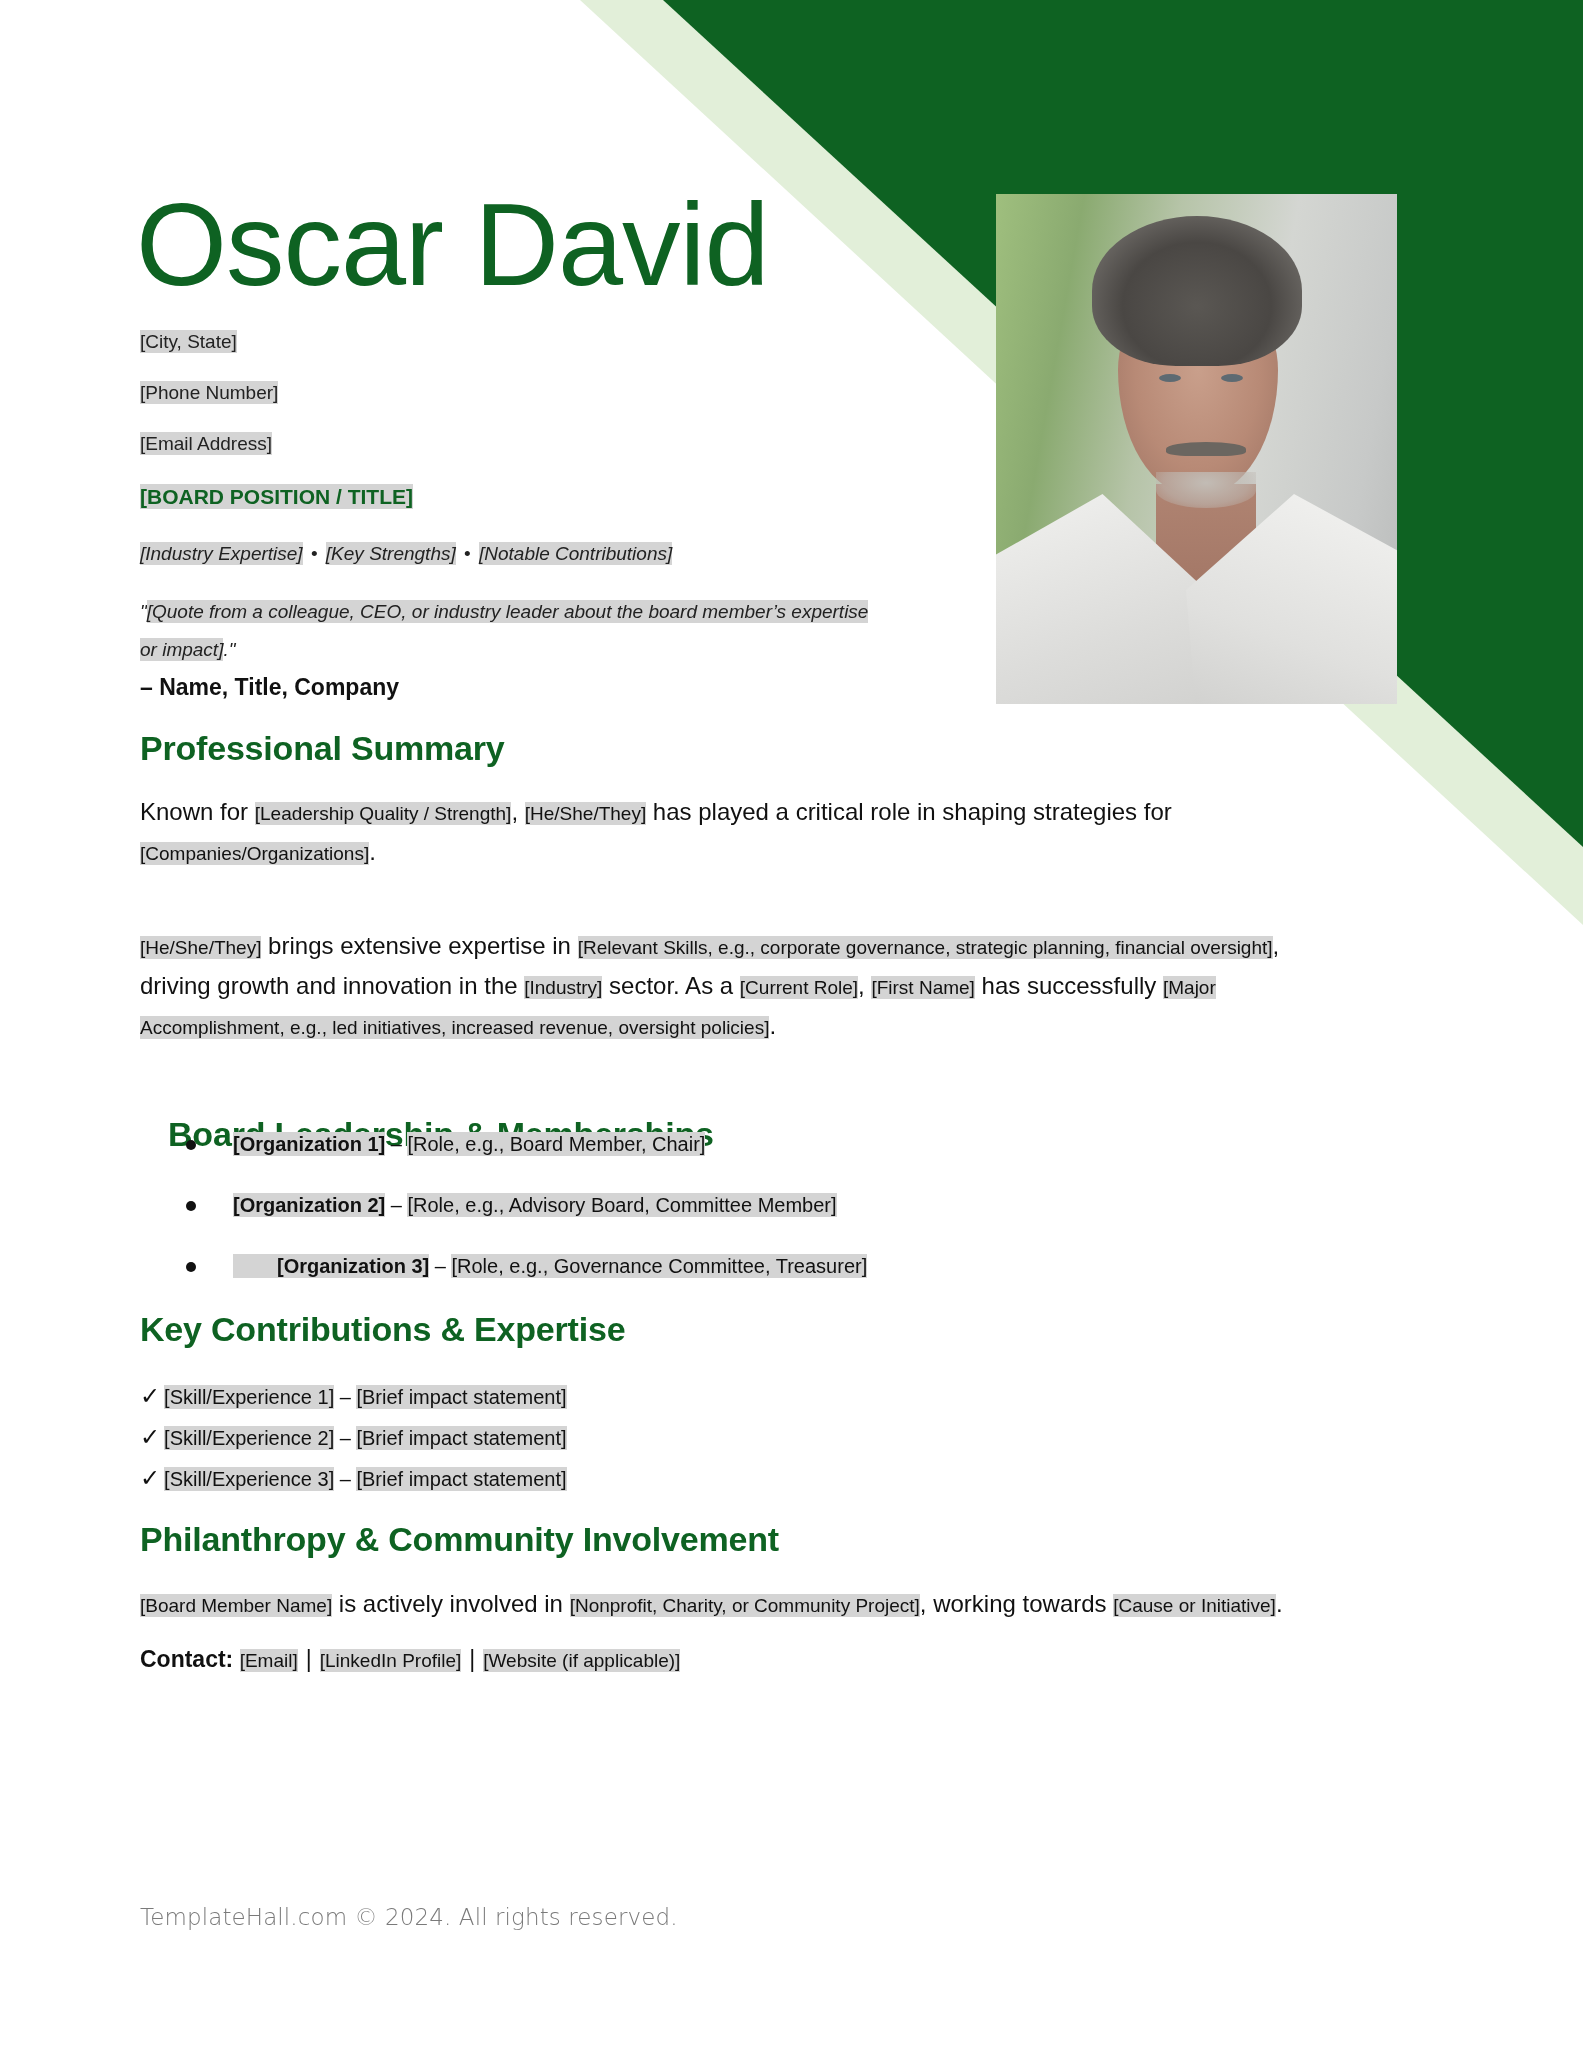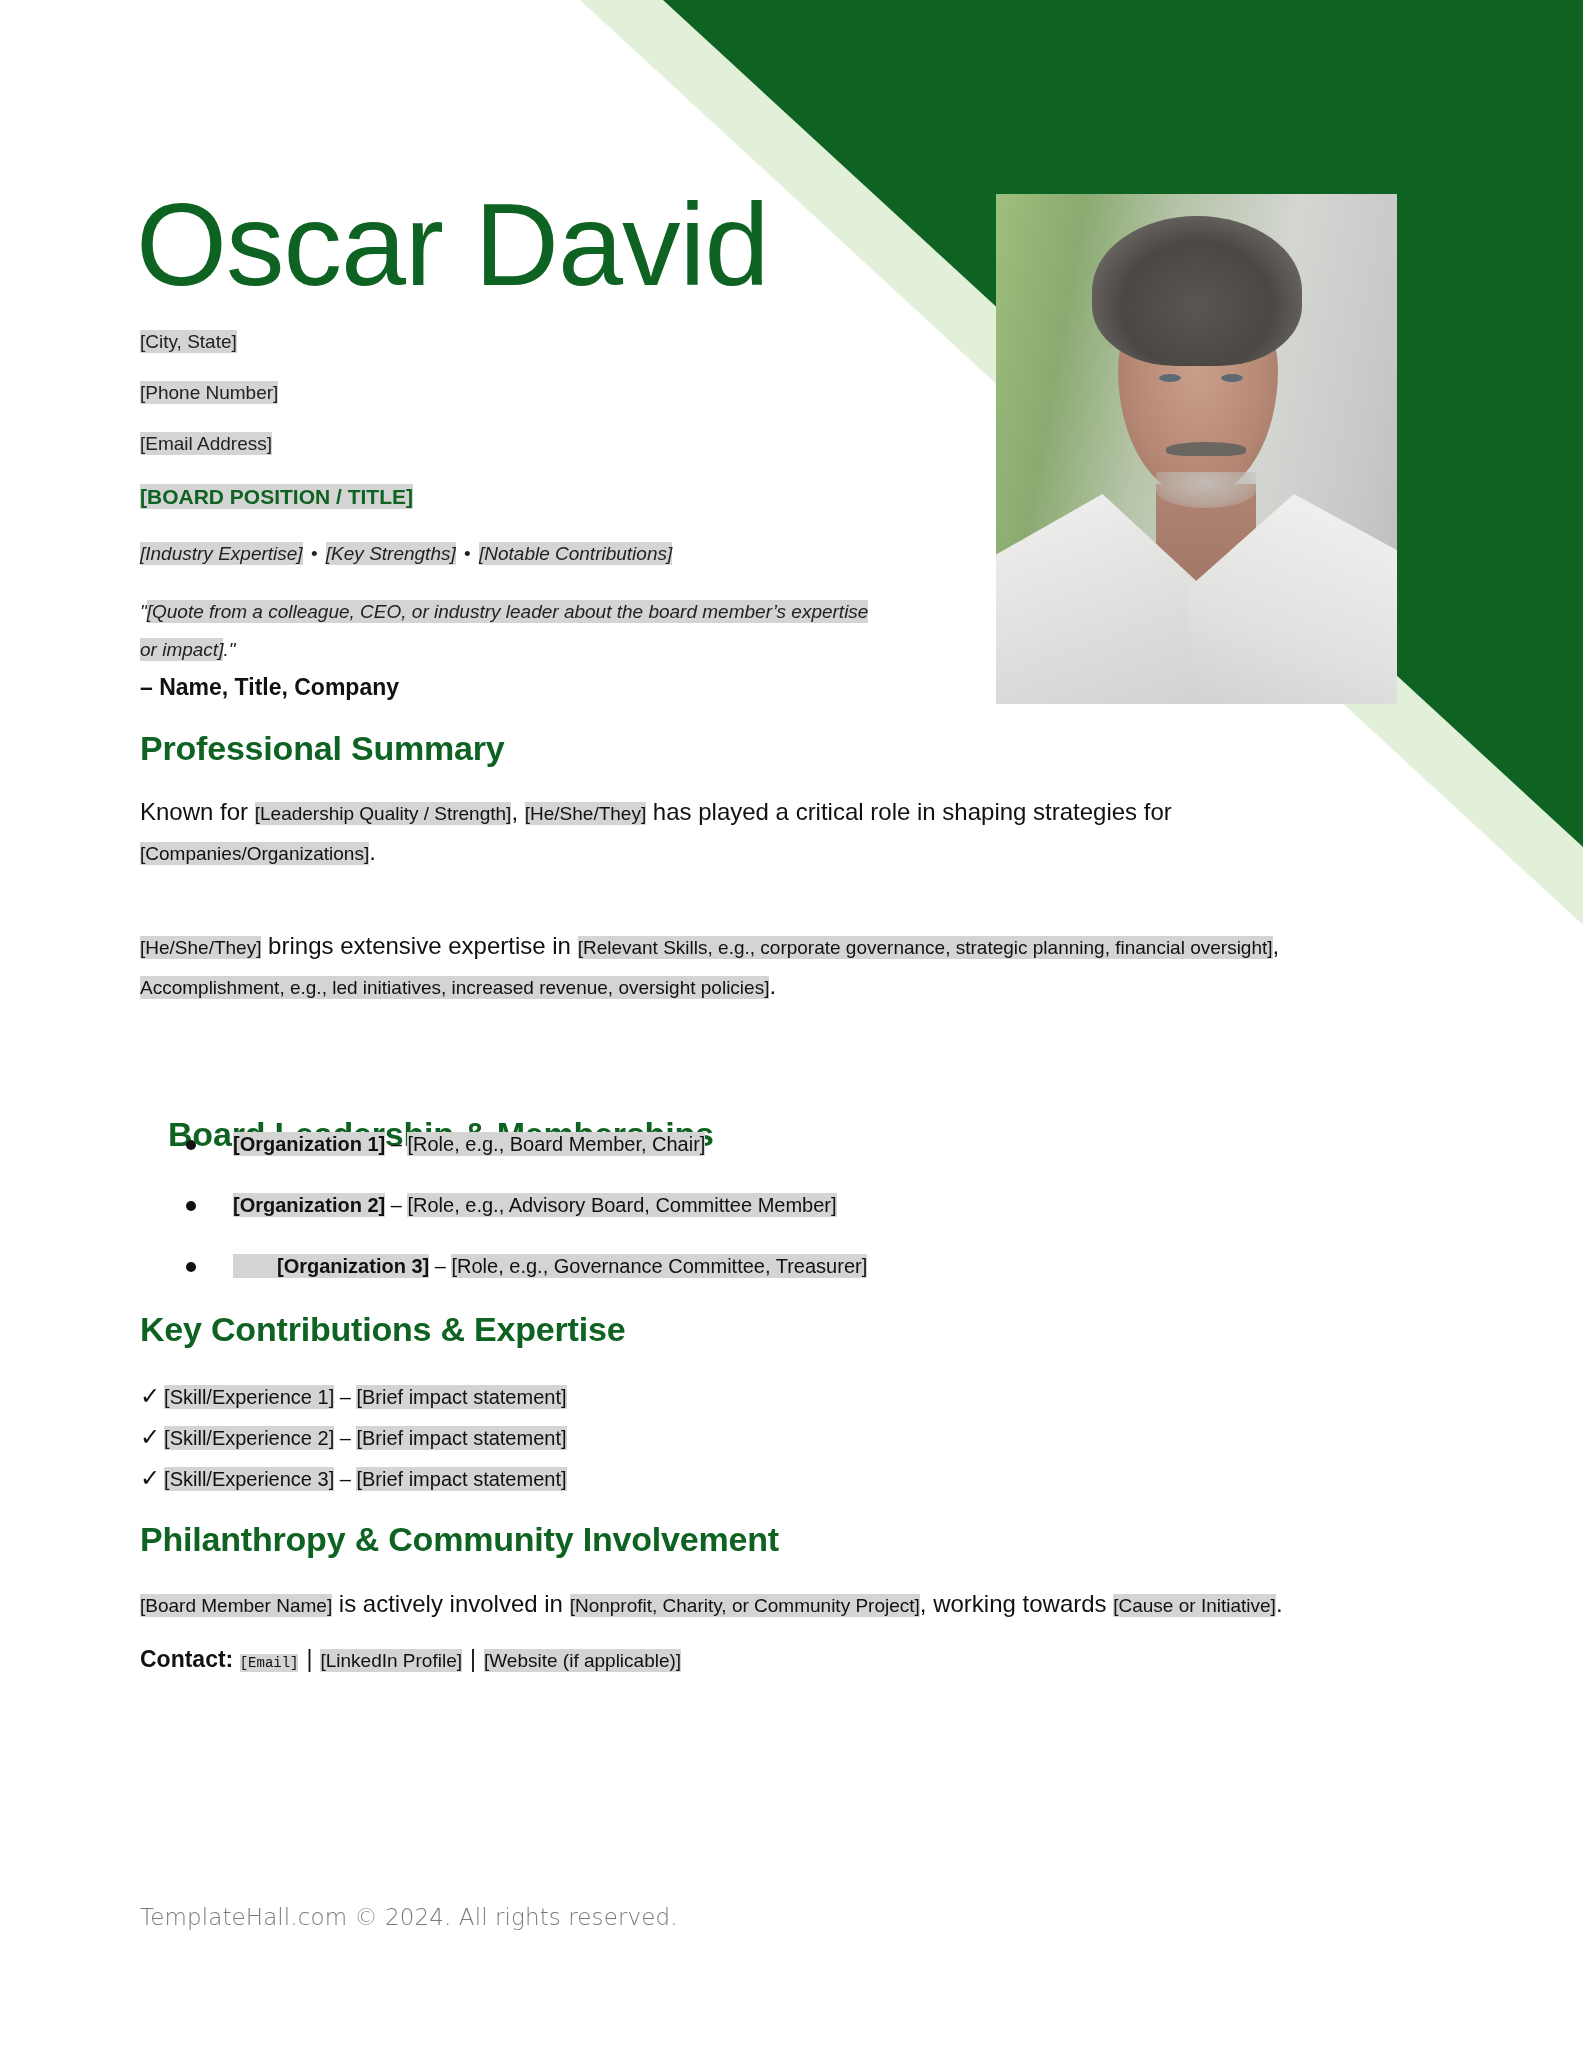--- a/index.html
+++ b/index.html
@@ -147,20 +147,23 @@
     <div style="white-space:nowrap;">
       <span class="hl">[Companies/Organizations]</span><span>.</span>
     </div>
   </div>
 
   <div class="para cal" style="top:927px;">
     <div style="white-space:nowrap;">
       <span class="hl">[He/She/They]</span><span> brings extensive expertise in </span><span class="hl">[Relevant Skills, e.g., corporate governance, strategic planning, financial oversight]</span><span>,</span>
     </div>
     <div style="white-space:nowrap;">
+      <span>driving growth and innovation in the </span><span class="hl">[Industry]</span><span> sector. As a </span><span class="hl">[Current Role]</span><span>, </span><span class="hl">[First Name]</span><span> has successfully </span><span class="hl">[Major</span>
+    </div>
+    <div style="white-space:nowrap;">
       <span class="hl">Accomplishment, e.g., led initiatives, increased revenue, oversight policies]</span><span>.</span>
     </div>
   </div>
 
   <div class="h2" style="top:1115px;margin-left:28px;">Board Leadership &amp; Memberships</div>
 
   <div class="bullets cal" style="top:1133px;">
     <div class="bullet-row" style="top:0px;">
       <span class="bullet-dot"></span>
       <span class="bullet-text">
@@ -194,17 +197,17 @@
   </div>
 
   <div class="h2" style="top:1520px;">Philanthropy &amp; Community Involvement</div>
 
   <div class="para cal" style="top:1585px; white-space:nowrap;">
     <span class="hl">[Board Member Name]</span><span> is actively involved in </span><span class="hl">[Nonprofit, Charity, or Community Project]</span><span>, working towards </span><span class="hl">[Cause or Initiative]</span><span>.</span>
   </div>
 
   <div class="contact cal" style="top:1646px;">
     <span style="font-weight:bold;">Contact:</span>
-    <span class="hl" style="font-size:14px;font-family:Liberation Mono, monospace;">[Email]</span><span class="sep">|</span><span class="hl" style="font-size:19px;">[LinkedIn Profile]</span><span class="sep">|</span><span class="hl" style="font-size:19px;">[Website (if applicable)]</span>
+    <span class="hl" style="font-size:19px;">[Email]</span><span class="sep">|</span><span class="hl" style="font-size:19px;">[LinkedIn Profile]</span><span class="sep">|</span><span class="hl" style="font-size:19px;">[Website (if applicable)]</span>
   </div>
 
   <div class="footer">TemplateHall.com © 2024. All rights reserved.</div>
 </div>
 
 </body></html>

